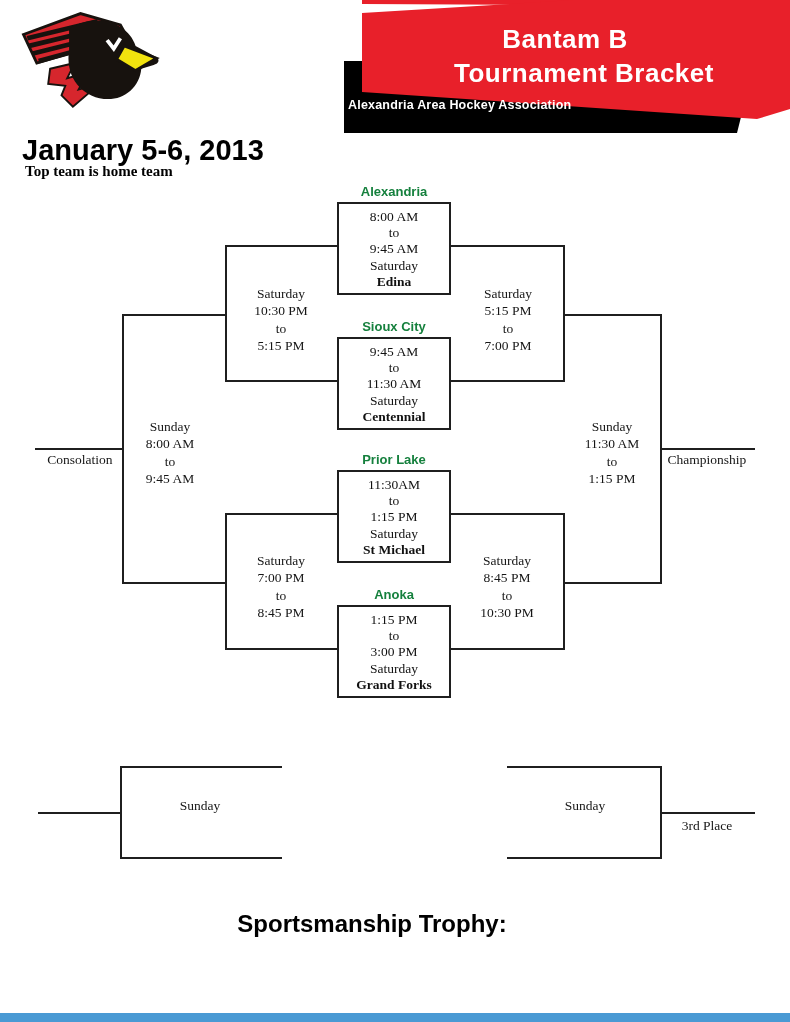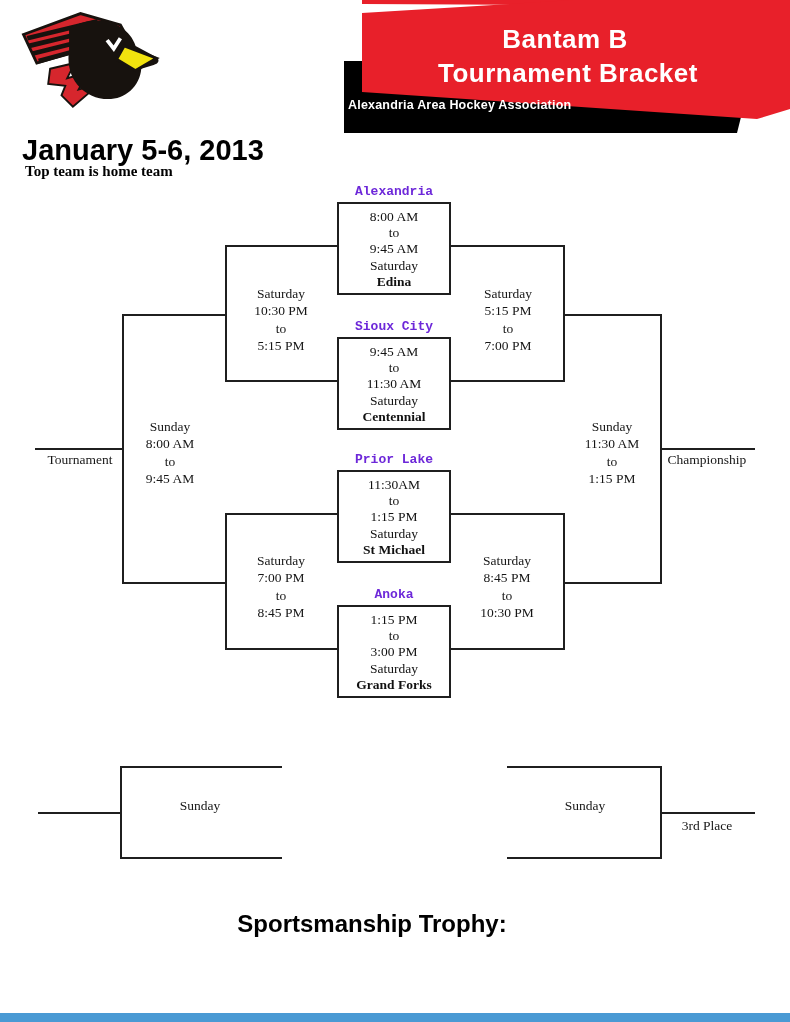--- a/index.html
+++ b/index.html
@@ -18,22 +18,22 @@
   
   .game-box{
     position:absolute;width:110px;height:84px;
     border:2px solid #1f1f1f;background:#fff;
     text-align:center;font-size:13.5px;line-height:16.2px;
     padding-top:5px;
   }
   .game-box .opp{font-weight:bold;}
   .box-label{
     position:absolute;width:114px;text-align:center;
-    font-family:Liberation Mono, monospace;
-    font-weight:700;font-size:13px;color:#6d28d9;
+    font-family:Liberation Sans, sans-serif;
+    font-weight:700;font-size:13px;color:#15803d;
   }
   .slot-text{
     position:absolute;width:96px;text-align:center;
     font-size:13.5px;line-height:17.4px;color:#161616;
   }
   .side-label{
     position:absolute;width:96px;text-align:center;
     font-size:13.5px;color:#161616;
   }
   .bottom-game-text{
@@ -76,21 +76,21 @@
 </head>
 <body>
 
 <svg class="hdr-svg" width="790" height="140" viewBox="0 0 790 140">
   <polygon class="black-shape" points="344,61 755,61 737,133 344,133"></polygon>
   <polygon class="red-shape" points="362,0 790,0 790,6 362,4"></polygon>
   <polygon class="red-shape" points="362,13 573,0 790,0 790,109 757,119 362,92"></polygon>
 </svg>
 
 <div class="title-line" style="left:380px;top:24px;width:370px;">Bantam B</div>
-<div class="title-line" style="left:388px;top:58px;width:360px;">Tournament Bracket</div>
+<div class="title-line" style="left:404px;top:58px;width:360px;">Tournament Bracket</div>
 <div class="assoc" style="left:348px;top:98px;">Alexandria Area Hockey Association</div>
 
 <svg class="abs" style="left:14px;top:4px;" width="152" height="118" viewBox="0 0 160 120">
   <path d="M10,30 L70,8 L112,20 L122,38 L92,46 L58,50 L24,60 Z" style="fill:var(--logo_red,#d6262d);stroke:#17120e;stroke-width:3;"></path>
   <path d="M14,34 L88,16 M16,42 L82,26 M20,50 L76,36 M26,58 L70,46" style="stroke:#17120e;stroke-width:5;fill:none;"></path>
   <path d="M38,66 L64,60 L56,76 L78,70 L68,88 L90,82 L62,106 L50,94 L54,84 L36,82 Z" style="fill:var(--logo_red,#d6262d);stroke:#17120e;stroke-width:2;"></path>
   <path d="M58,24 C88,6 120,18 128,42 L150,54 C154,57 152,61 147,62 L134,66 C132,88 112,102 90,97 C68,92 54,72 58,46 Z" style="fill:var(--logo_black,#17120e);"></path>
   <polygon points="116,42 150,55 128,68 108,56" style="fill:var(--logo_yellow,#f2e30e);stroke:#17120e;stroke-width:3;"></polygon>
   <path d="M98,36 L105,45 L112,34" style="stroke:#ffffff;stroke-width:4;fill:none;"></path>
 </svg>
@@ -199,21 +199,21 @@
   <div>to</div>
   <div>9:45 AM</div>
 </div>
 <div class="slot-text" style="left:564px;top:418px;">
   <div>Sunday</div>
   <div>11:30 AM</div>
   <div>to</div>
   <div>1:15 PM</div>
 </div>
 
-<div class="side-label" style="left:32px;top:452px;">Tournament</div>
+<div class="side-label" style="left:32px;top:452px;">Consolation</div>
 <div class="side-label" style="left:659px;top:452px;">Championship</div>
 <div class="side-label" style="left:659px;top:818px;">3rd Place</div>
 
 <div class="bottom-game-text" style="left:95px;top:797px;">
   <div>Sunday</div>
 </div>
 <div class="bottom-game-text" style="left:480px;top:797px;">
   <div>Sunday</div>
 </div>
 

